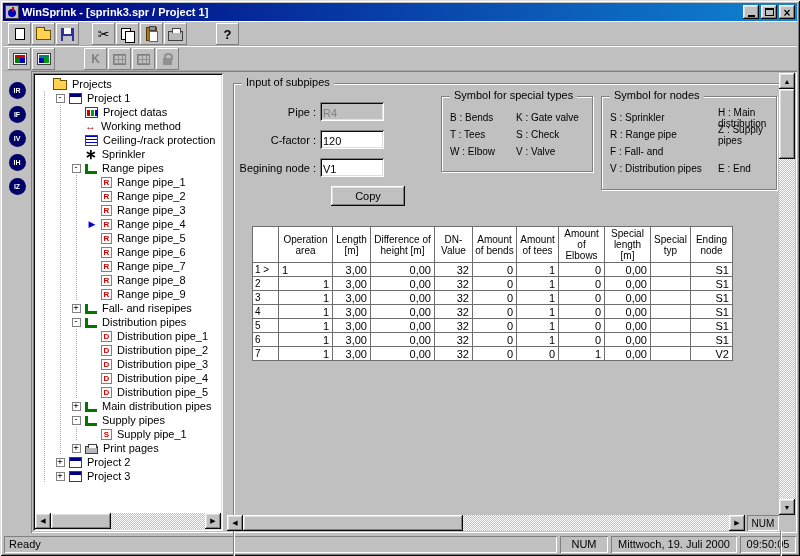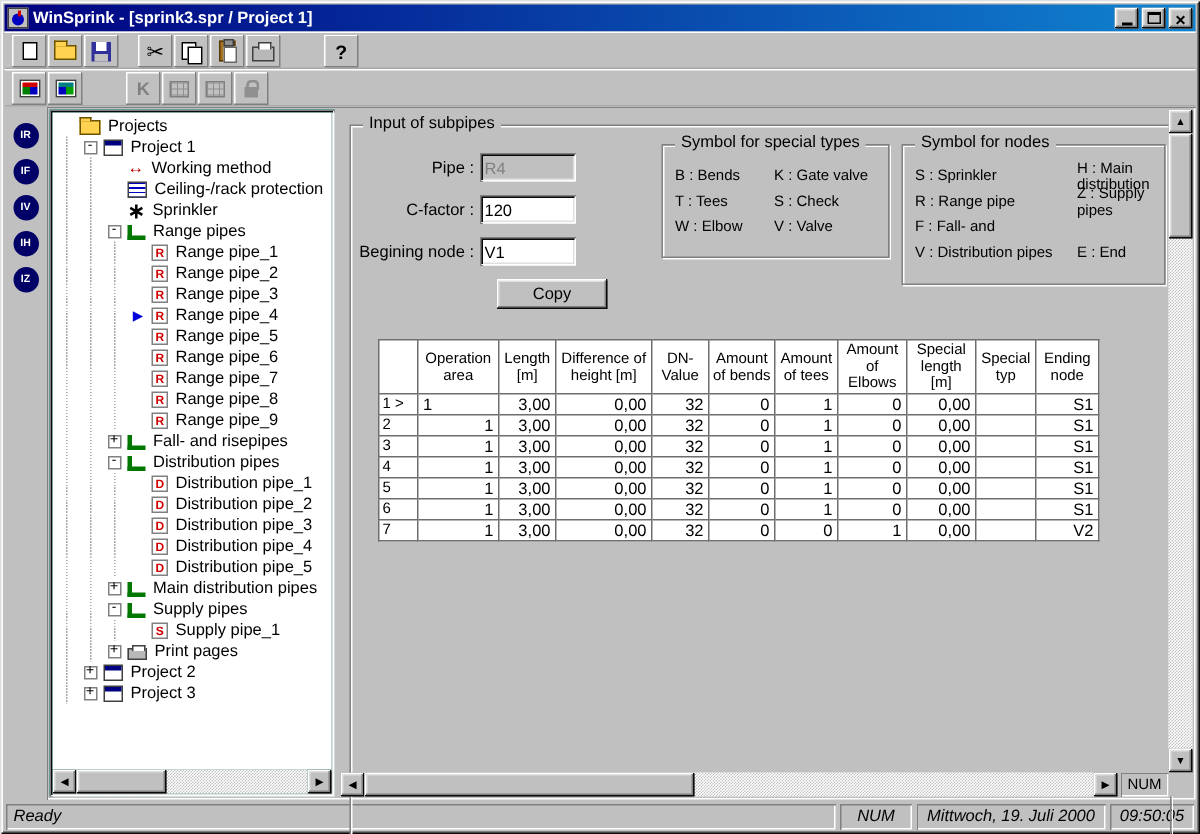--- a/index.html
+++ b/index.html
@@ -71,21 +71,21 @@
   .icn-lock-icon::before{content:"";position:absolute;left:1px;top:-5px;width:5px;height:5px;border:2px solid #909090;border-bottom:none;border-radius:4px 4px 0 0;}
 
   
   .content{flex:1;display:flex;min-height:0;}
   .side-strip{width:28px;flex:none;display:flex;flex-direction:column;align-items:center;padding-top:8px;gap:2px;}
   .side-btn{width:24px;height:22px;flex:none;padding:0;border:none;background:#c0c0c0;display:flex;align-items:center;justify-content:center;}
   .side-circ{width:17px;height:17px;border-radius:50%;background:#000066;color:#fff;font-size:7px;font-weight:bold;display:flex;align-items:center;justify-content:center;}
   .client{flex:1;display:flex;background:#c0c0c0;box-shadow:var(--panel);padding:2px;min-width:0;}
 
   
-  .tree-pane{width:190px;flex:none;display:flex;flex-direction:column;background:#0f766e;box-shadow:var(--in);padding:2px;}
+  .tree-pane{width:190px;flex:none;display:flex;flex-direction:column;background:#3b82f6;box-shadow:var(--in);padding:2px;}
   .tree-view{flex:1;overflow:hidden;padding:2px 0 0 1px;background:#fff;}
   .tree-row{display:flex;align-items:center;height:14px;white-space:nowrap;font-size:11px;}
   .tguide{width:16px;height:14px;flex:none;background-image:repeating-linear-gradient(to bottom,#a8a8a8 0 1px,transparent 1px 2px);background-size:1px 14px;background-repeat:no-repeat;background-position:8px 0;}
   .texp-slot{width:16px;height:14px;flex:none;display:flex;align-items:center;justify-content:center;}
   .texp{width:9px;height:9px;background:#fff;border:1px solid #808080;font:9px/7px "DejaVu Sans Mono",monospace;display:flex;align-items:center;justify-content:center;padding-bottom:1px;}
   .tmarker{color:#0000dd;font-size:9px;line-height:1;}
   .ticon{margin:0 3px 0 1px;flex:none;display:inline-flex;align-items:center;justify-content:center;}
   .tlabel{padding:0 2px;}
   .ticn-projects-folder{width:14px;height:10px;background:#ffd34f;border:1px solid #6b5200;position:relative;margin-top:2px;}
   .ticn-projects-folder::before{content:"";position:absolute;left:-1px;top:-3px;width:6px;height:2px;background:#ffd34f;border:1px solid #6b5200;border-bottom:none;}
@@ -153,21 +153,21 @@
   .hthumb{position:absolute;top:0;bottom:0;background:#c0c0c0;box-shadow:var(--out);}
   .vscroll{position:absolute;top:0;right:0;bottom:16px;width:16px;display:flex;flex-direction:column;}
   .vthumb{position:absolute;left:0;right:0;top:0;height:70px;background:#c0c0c0;box-shadow:var(--out);}
   .bottom-row{position:absolute;left:0;right:0;bottom:0;height:16px;display:flex;}
   .bottom-row .hscroll{flex:1;}
   .mini-panel{width:32px;flex:none;box-shadow:var(--panel);font-size:10px;display:flex;align-items:center;justify-content:center;margin-left:2px;background:#c0c0c0;}
   .scorner{width:16px;flex:none;background:#c0c0c0;}
 
   
   .statusbar{height:20px;flex:none;display:flex;gap:3px;padding:3px 1px 0;}
-  .sb-panel{box-shadow:var(--panel);font-size:11px;padding:1px 5px;line-height:14px;background:#c0c0c0;white-space:nowrap;overflow:hidden;font-style:italic;}
+  .sb-panel{box-shadow:var(--panel);font-size:11px;padding:1px 5px;line-height:14px;background:#c0c0c0;white-space:nowrap;overflow:hidden;}
   .sb-ready{flex:1;}
   .sb-num{width:48px;text-align:center;}
   .sb-date{width:126px;text-align:center;}
   .sb-time{width:56px;text-align:center;}
 </style>
 </head>
 <body>
 
 <div class="win">
 
@@ -266,20 +266,27 @@
               <span class="ticon ticn-projects-folder"></span>
               <span class="tlabel">Projects</span>
             </div>
             <div class="tree-row">
               <span class="tguide"></span>
               <span class="texp-slot">
                 <span class="texp">-</span>
               </span>
               <span class="ticon ticn-project"></span>
               <span class="tlabel">Project 1</span>
+            </div>
+            <div class="tree-row">
+              <span class="tguide"></span>
+              <span class="tguide"></span>
+              <span class="texp-slot"></span>
+              <span class="ticon ticn-project-datas"></span>
+              <span class="tlabel">Project datas</span>
             </div>
             <div class="tree-row">
               <span class="tguide"></span>
               <span class="tguide"></span>
               <span class="texp-slot"></span>
               <span class="ticon ticn-working-method"></span>
               <span class="tlabel">Working method</span>
             </div>
             <div class="tree-row">
               <span class="tguide"></span>

